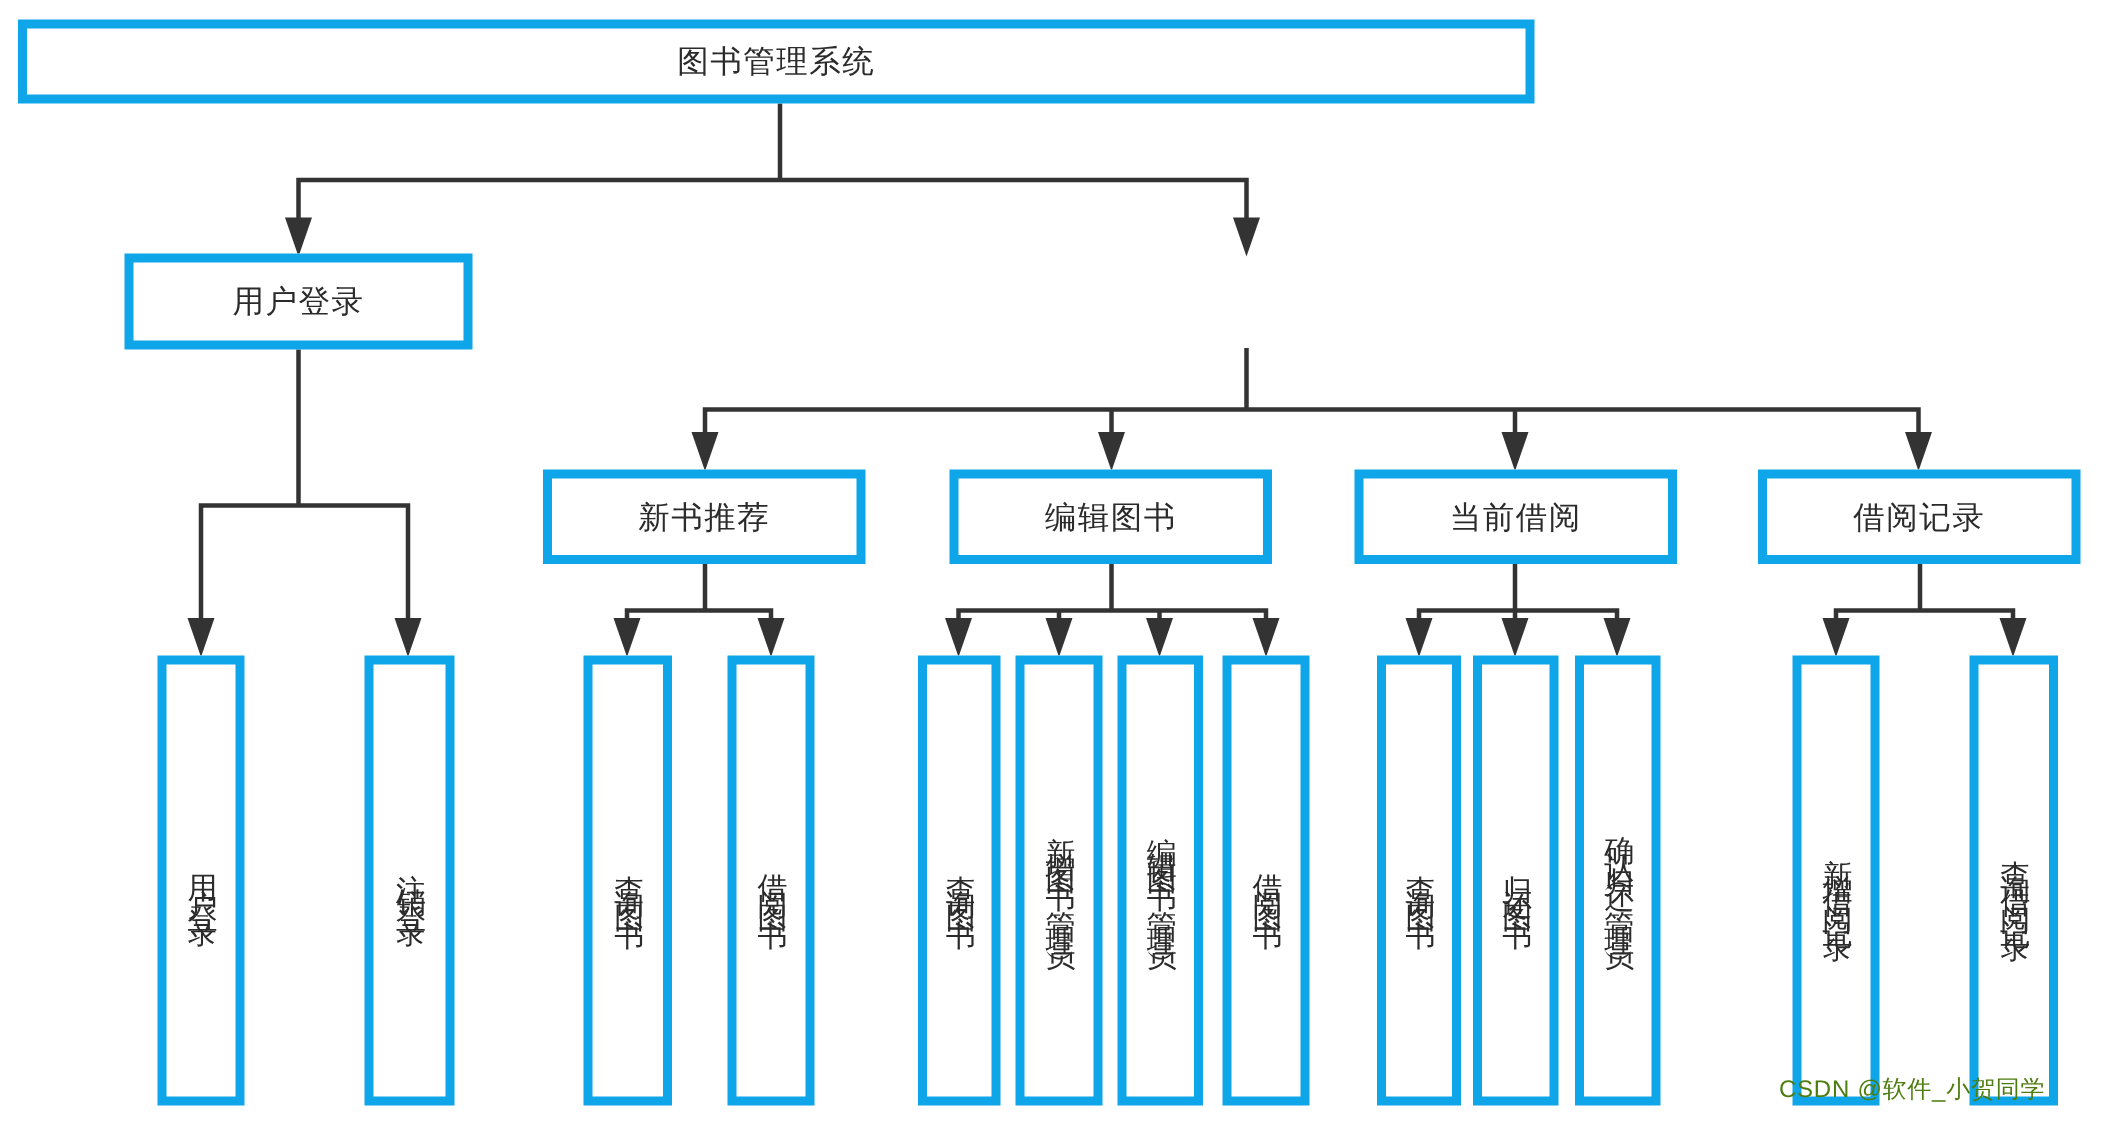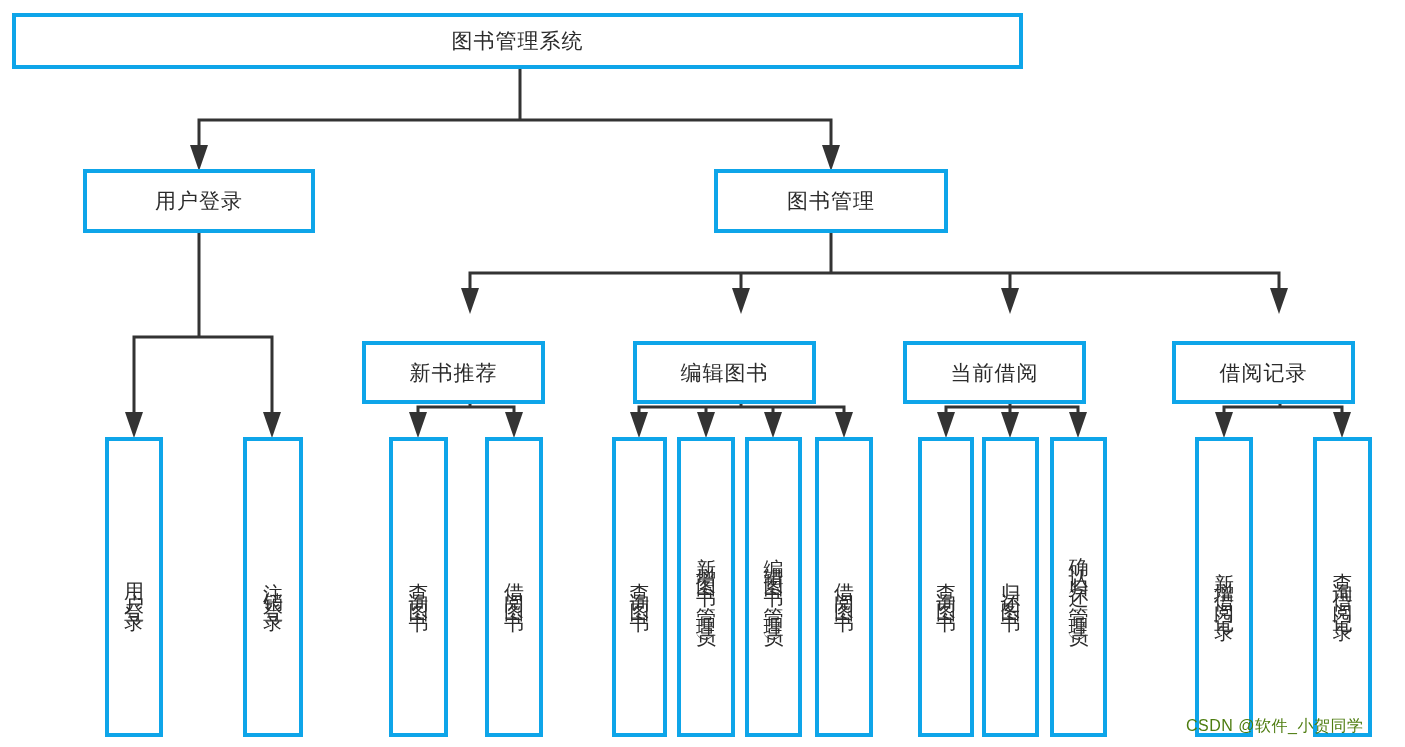--- a/index.html
+++ b/index.html
@@ -3,26 +3,26 @@
 <meta charset="utf-8">
 <style>
   html,body{margin:0;padding:0;background:#ffffff;}
   .canvas{
     position:relative;width:1405px;height:747px;background:#ffffff;
     font-family:"Liberation Sans","DejaVu Sans",sans-serif;overflow:hidden;
   }
   .connectors{position:absolute;left:0;top:0;z-index:1;}
   .node{
     position:absolute;box-sizing:border-box;background:#ffffff;
-    border:4px solid #0ea5e9;display:flex;align-items:center;justify-content:center;
+    border:6px solid #0ea5e9;display:flex;align-items:center;justify-content:center;
     color:#2b2b2b;z-index:2;
   }
   .node.h{font-size:21px;letter-spacing:1px;white-space:nowrap;}
   .node.l2{top:169px;height:64px;}
-  .node.l3{top:313px;height:63px;width:183px;margin-top:28px;}
+  .node.l3{top:313px;height:63px;width:215px;}
   .node.leaf{top:437px;height:300px;}
   .node.leaf span{
     writing-mode:vertical-rl;text-orientation:mixed;
     font-size:20px;letter-spacing:10px;line-height:1.05;
   }
   .watermark{
     position:absolute;left:1186px;top:716px;z-index:5;
     font-size:16px;color:#4d7c0f;letter-spacing:0.5px;white-space:nowrap;
   }
 </style>
@@ -70,23 +70,20 @@
       <polygon points="1333,412 1351,412 1342,438"></polygon>
     </g>
   </svg>
 
   <div class="node h" style="left:12px;top:13px;width:1011px;height:56px">
     <span>图书管理系统</span>
   </div>
 
   <div class="node h l2" style="left:83px;width:232px">
     <span>用户登录</span>
-  </div>
-  <div class="node h l2" style="left:714px;width:234px">
-    <span>图书管理</span>
   </div>
 
   <div class="node h l3" style="left:362px">
     <span>新书推荐</span>
   </div>
   <div class="node h l3" style="left:633px">
     <span>编辑图书</span>
   </div>
   <div class="node h l3" style="left:1172px">
     <span>借阅记录</span>

